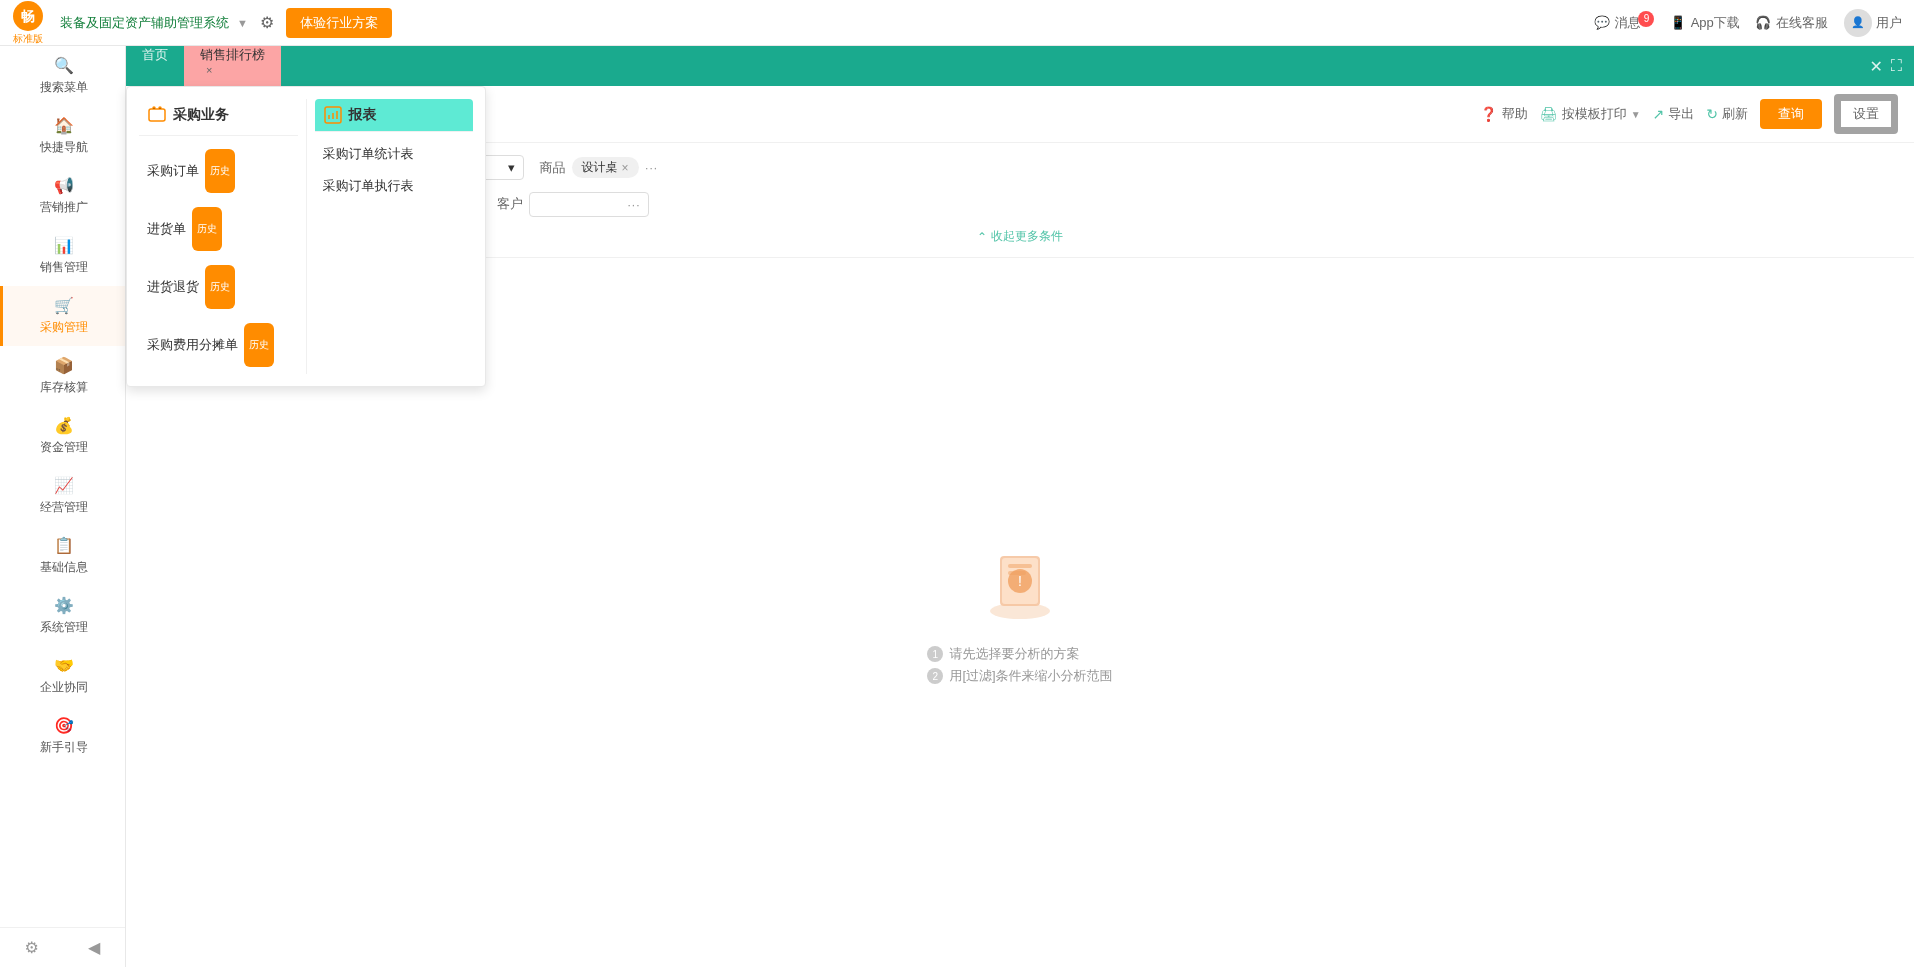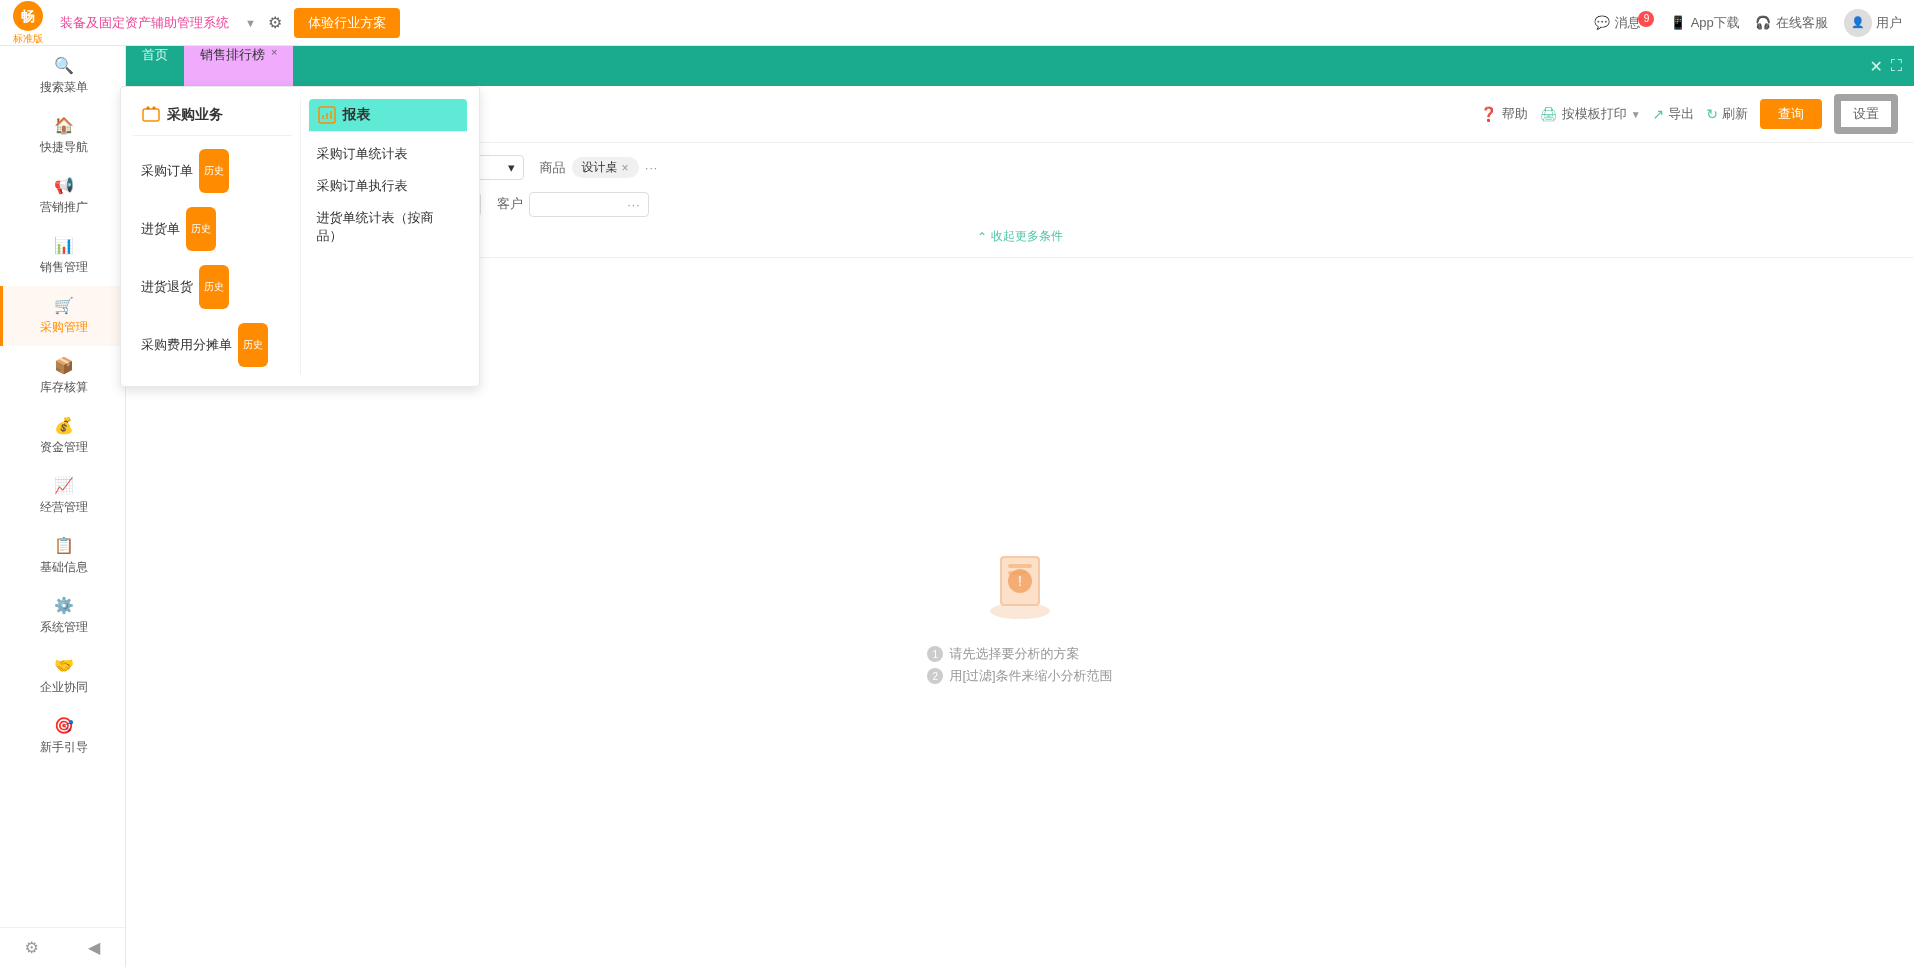--- a/index.html
+++ b/index.html
@@ -9,33 +9,33 @@
     .app-container { display: flex; flex-direction: column; height: 967px; }
     .top-bar { height: 46px; background: #fff; display: flex; align-items: center; padding: 0 12px; border-bottom: 1px solid #e8e8e8; flex-shrink: 0; }
     .main-area { display: flex; flex: 1; overflow: hidden; }
     .sidebar { width: 126px; background: #fff; border-right: 1px solid #e8e8e8; display: flex; flex-direction: column; flex-shrink: 0; }
     .content { flex: 1; display: flex; flex-direction: column; overflow: hidden; }
 
     
     .logo-area { display: flex; flex-direction: column; align-items: center; margin-right: 16px; }
     .logo-icon { width: 32px; height: 32px; }
     .logo-text { font-size: 10px; color: #ff8c00; }
-    .system-title { font-size: 13px; color: #ec4899; margin-right: 16px; }
+    .system-title { font-size: 13px; color: #15803d; margin-right: 8px; }
     .dropdown-arrow { color: #999; font-size: 11px; cursor: pointer; margin-right: 12px; }
     .settings-icon { color: #666; font-size: 16px; cursor: pointer; margin-right: 12px; }
     .industry-btn { background: #ff8c00; color: #fff; border: none; padding: 6px 14px; border-radius: 4px; cursor: pointer; font-size: 13px; }
     .top-right { margin-left: auto; display: flex; align-items: center; gap: 16px; }
     .top-right-item { display: flex; align-items: center; gap: 4px; color: #666; cursor: pointer; font-size: 13px; }
     .badge { background: #ff4d4f; color: #fff; border-radius: 50%; width: 16px; height: 16px; font-size: 10px; display: flex; align-items: center; justify-content: center; margin-left: -6px; margin-top: -8px; }
     .user-avatar { width: 28px; height: 28px; background: #ddd; border-radius: 50%; display: flex; align-items: center; justify-content: center; font-size: 11px; }
 
     
     .tab-bar { height: 40px; background: #1aaa8e; display: flex; align-items: center; padding: 0; flex-shrink: 0; }
     .tab-item { height: 40px; display: flex; align-items: flex-start; padding: 0 16px; cursor: pointer; color: rgba(255,255,255,0.85); font-size: 13px; position: relative; }
-    .tab-item.active { background: #f0abfc; color: #333; }
+    .tab-item.active { background: #fca5a5; color: #333; flex-direction: column; }
     .tab-close { margin-left: 6px; color: #666; font-size: 11px; cursor: pointer; }
     .tab-bar-actions { margin-left: auto; display: flex; align-items: center; padding-right: 8px; }
     .tab-action-btn { color: rgba(255,255,255,0.85); background: none; border: none; cursor: pointer; padding: 4px; font-size: 16px; }
     .sidebar-item { display: flex; flex-direction: column; align-items: center; padding: 10px 0; cursor: pointer; color: #555; font-size: 12px; gap: 4px; border-left: 3px solid transparent; }
     .sidebar-item.active { color: #ff8c00; background: #fff8f2; border-left-color: #ff8c00; }
     .sidebar-item .icon { font-size: 16px; }
     .sidebar-bottom { margin-top: auto; border-top: 1px solid #f0f0f0; display: flex; justify-content: space-around; padding: 10px 0; }
     .sidebar-bottom-btn { cursor: pointer; color: #999; font-size: 16px; }
 
     
@@ -59,21 +59,21 @@
     .ellipsis { color: #999; cursor: pointer; }
     .collapse-btn { color: #52c4a8; cursor: pointer; font-size: 12px; display: flex; align-items: center; gap: 4px; margin: 0 auto; }
 
     
     .empty-area { flex: 1; display: flex; flex-direction: column; align-items: center; justify-content: center; background: #fff; }
     .empty-tips { color: #999; font-size: 13px; }
     .empty-tips p { margin-bottom: 4px; display: flex; align-items: center; gap: 6px; }
     .tip-num { width: 16px; height: 16px; background: #ccc; border-radius: 50%; font-size: 10px; color: #fff; display: flex; align-items: center; justify-content: center; }
 
     
-    .dropdown-menu { position: absolute; left: 120px; top: 86px; z-index: 1000; background: #fff; border: 1px solid #e8e8e8; border-radius: 4px; box-shadow: 0 4px 12px rgba(0,0,0,0.12); width: 360px; padding: 12px; display: flex; gap: 0; }
+    .dropdown-menu { position: absolute; left: 126px; top: 86px; z-index: 1000; background: #fff; border: 1px solid #e8e8e8; border-radius: 4px; box-shadow: 0 4px 12px rgba(0,0,0,0.12); width: 360px; padding: 12px; display: flex; gap: 0; text-align: center; }
     .menu-column { flex: 1; }
     .menu-col-header { display: flex; align-items: center; gap: 6px; padding: 6px 8px 10px; border-bottom: 1px solid #f0f0f0; margin-bottom: 6px; }
     .menu-col-title { font-size: 14px; font-weight: 600; color: #333; }
     .menu-col-icon { width: 20px; height: 20px; display: flex; align-items: center; justify-content: center; }
     .menu-item { display: flex; align-items: center; padding: 7px 8px; cursor: pointer; color: #333; font-size: 13px; border-radius: 3px; }
     .history-badge { background: #ff8c00; color: #fff; font-size: 10px; padding: 15px 5px; border-radius: 6px; margin-left: 6px; }
     .menu-divider { width: 1px; background: #f0f0f0; margin: 0 8px; }
     .menu-col-header.report { background: #5eead4; border-radius: 4px 4px 0 0; padding: 6px 8px; }
 
     
@@ -344,18 +344,15 @@
             </svg>
         </span>
         <span class="menu-col-title">报表</span>
       </div>
       <div class="menu-item">
         <span>采购订单统计表</span>
       </div>
       <div class="menu-item">
         <span>采购订单执行表</span>
       </div>
-      <div class="menu-item">
-        <span>进货单统计表（按商品）</span>
-      </div>
     </div>
   </div>
 </div>
 
 </body></html>

